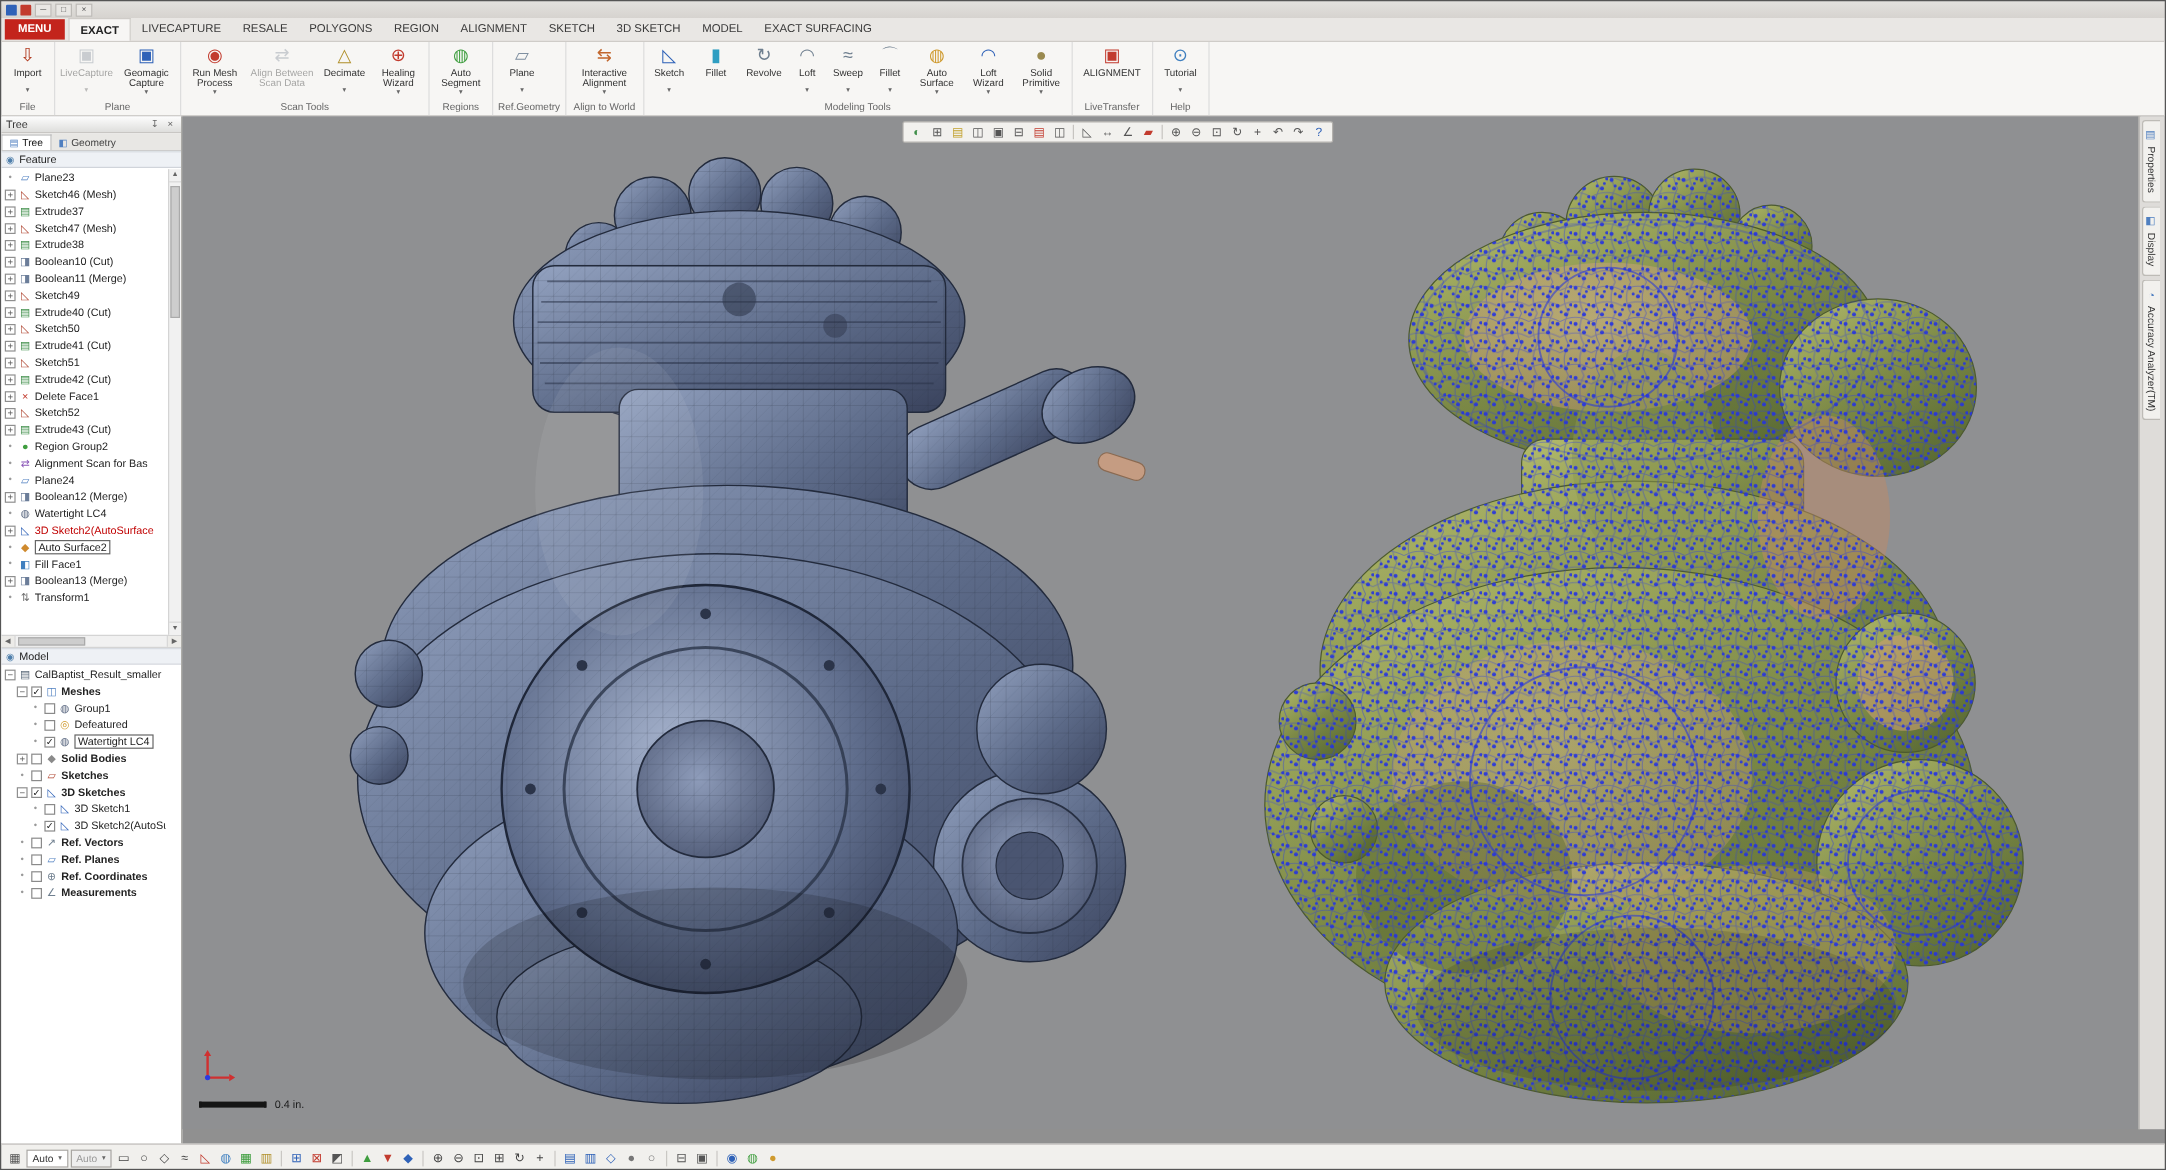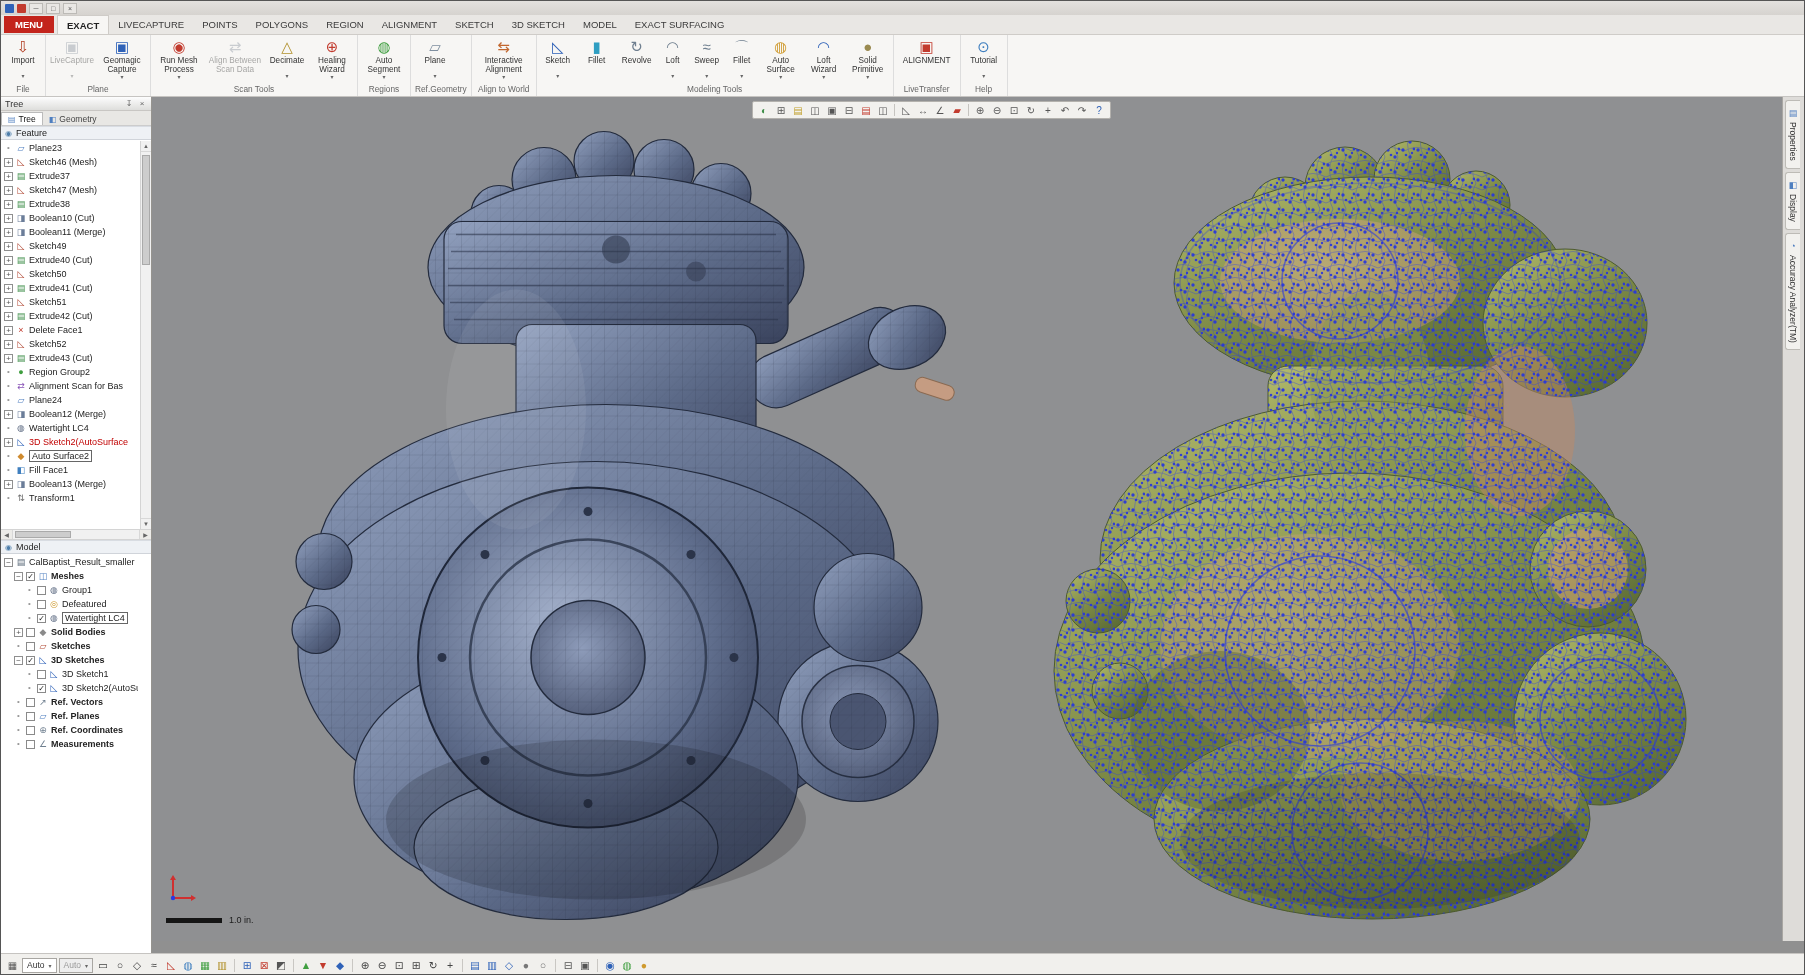--- a/index.html
+++ b/index.html
@@ -134,21 +134,21 @@
 
         <div class="mtab active">
           <span>EXACT</span>
         </div>
 
         <div class="mtab">
           <span>LIVECAPTURE</span>
         </div>
 
         <div class="mtab">
-          <span>POINTS</span>
+          <span>RESALE</span>
         </div>
 
         <div class="mtab">
           <span>POLYGONS</span>
         </div>
 
         <div class="mtab">
           <span>REGION</span>
         </div>
 
@@ -867,21 +867,21 @@
 
     <svg class="triad" viewBox="0 0 30 30" xmlns="http://www.w3.org/2000/svg">
       <path d="M5 25 H23 M5 25 V7" stroke="#d03030" stroke-width="2" fill="none"></path>
       <path d="M23 22 L28 25 L23 28 Z" fill="#d03030"></path>
       <path d="M2 7 L5 2 L8 7 Z" fill="#d03030"></path>
       <circle cx="5" cy="25" r="2.2" fill="#2a3ae2"></circle>
     </svg>
 
     <div class="scalebar">
       <div class="sb-line"></div>
-      <span class="sb-text">1.0 in.</span>
+      <span class="sb-text">0.4 in.</span>
     </div>
   </div>
 
   <div class="sidestrip">
     <div class="rtabs">
 
         <div class="rtab">
           <span class="rtab-icon">▤</span>
           <span class="rtab-label">Properties</span>
         </div>

